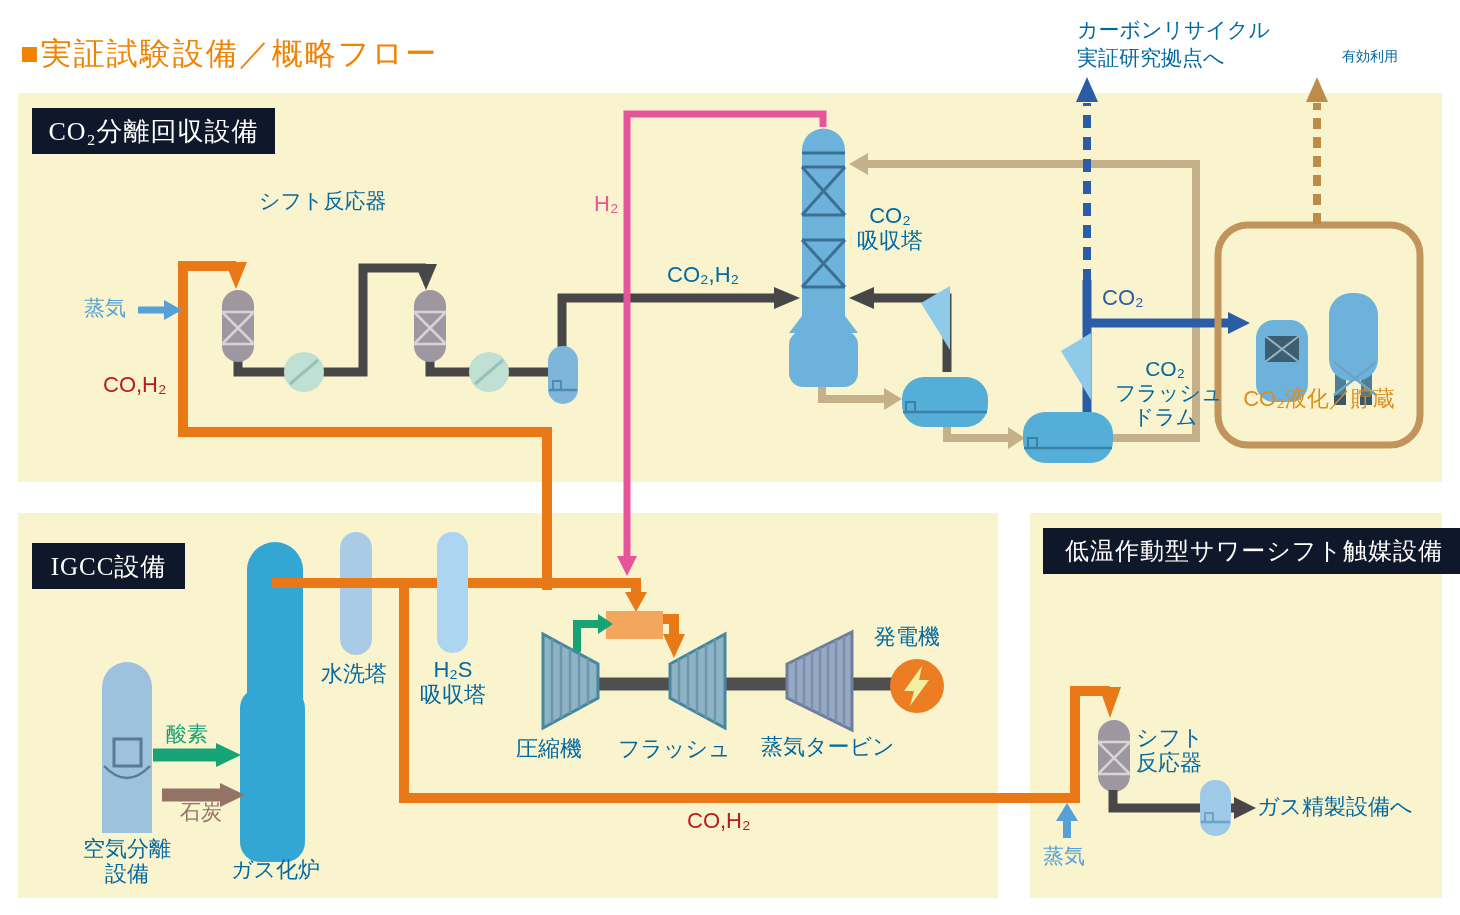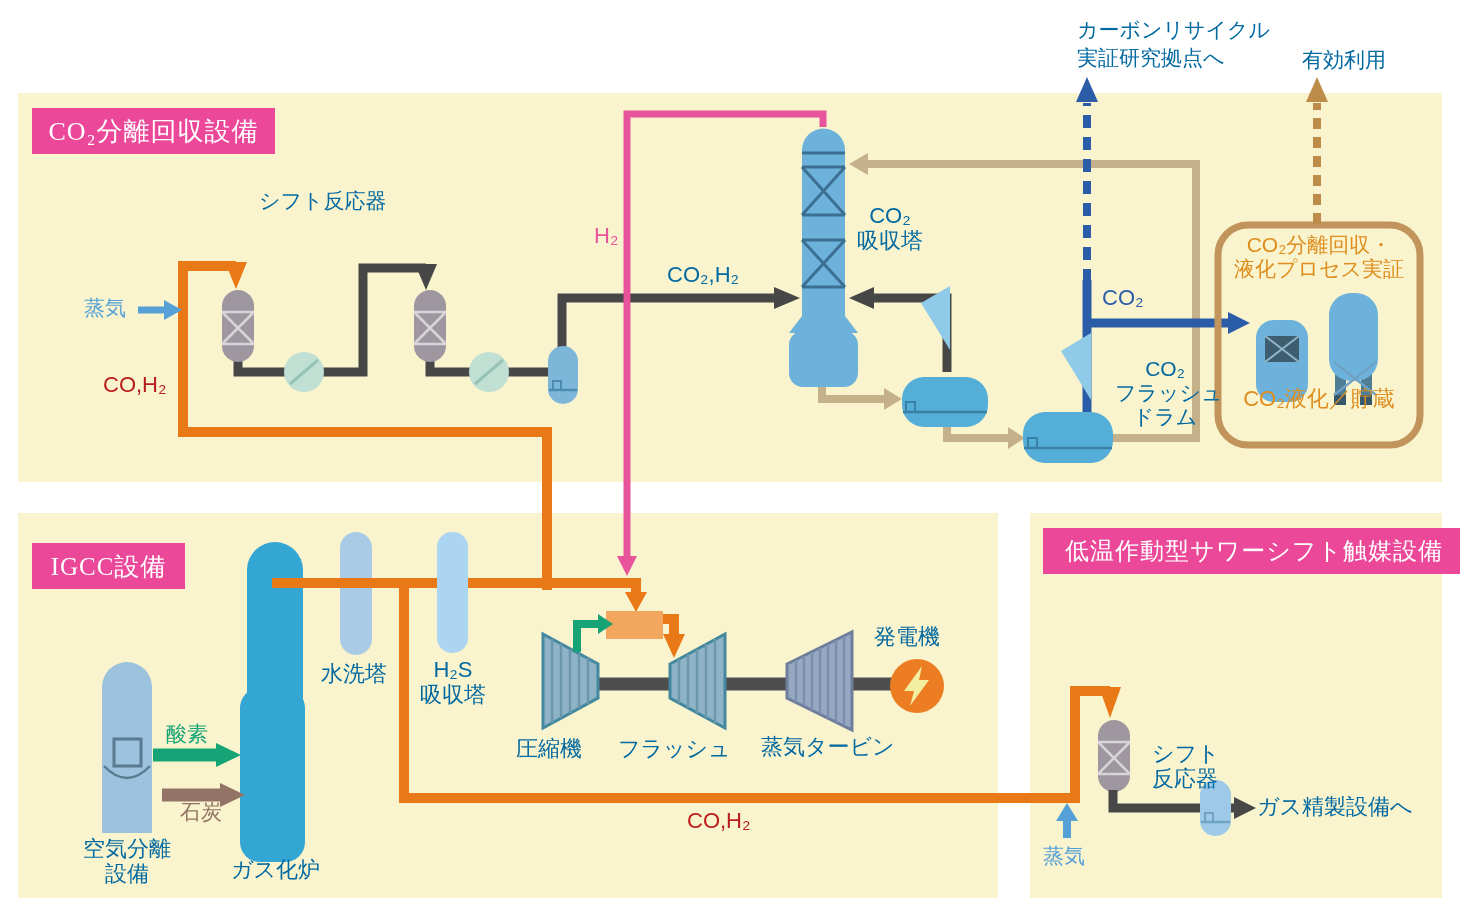--- a/index.html
+++ b/index.html
@@ -4,21 +4,21 @@
 <style>
   html,body{margin:0;padding:0;background:#ffffff;}
   #stage{position:relative;width:1460px;height:915px;background:#ffffff;overflow:hidden;
          font-family:"Liberation Sans","DejaVu Sans",sans-serif;}
   .panel{position:absolute;background:#FAF4CE;}
   svg{position:absolute;left:0;top:0;z-index:5;}
   .t{position:absolute;z-index:10;color:#0369a1;font-size:22px;line-height:1.15;white-space:nowrap;}
   .center{text-align:center;}
   .serif{font-family:"Liberation Serif","DejaVu Serif",serif;}
   .titlebar{color:#F08300;font-size:31px;letter-spacing:2px;}
-  .plabel{position:absolute;z-index:10;background:#ec4899;color:#ffffff;
+  .plabel{position:absolute;z-index:10;background:#0f172a;color:#ffffff;
           font-family:"Liberation Serif","DejaVu Serif",serif;
           display:flex;align-items:center;justify-content:center;letter-spacing:1px;}
   .orange{color:#b91c1c;} .pink{color:#E8549B;} .steam{color:#55A0D6;}
   .co2blue{color:#2B5CA8;} .green{color:#16A376;padding-left:8px;} .coal{color:#927365;}
   .boxtx{color:#DD8E1E;}
 </style>
 </head>
 <body>
 
 <div id="stage">
@@ -179,52 +179,49 @@
     </g>
     <path d="M1113,790 L1113,808 L1234,808" stroke="#474747" stroke-width="9" fill="none"></path>
     <polygon points="1234,797 1234,819 1256,808" fill="#474747"></polygon>
     <g>
       <rect x="1200" y="780" width="31" height="56" rx="15" fill="#9FCAE7"></rect>
       <path d="M1201,822 H1230" stroke="#6FA3C4" stroke-width="2.5"></path>
       <rect x="1205" y="813" width="8" height="9" fill="none" stroke="#6FA3C4" stroke-width="2"></rect>
     </g>
   </svg>
 
+  <div class="t serif titlebar" style="left:20px;top:36px;">■実証試験設備／概略フロー</div>
 
   <div class="t" style="left:1077px;top:18px;font-size:21px;">カーボンリサイクル</div>
   <div class="t" style="left:1077px;top:46px;font-size:21px;">実証研究拠点へ</div>
-  <div class="t" style="left:1302px;top:48px;font-size:21px;">有効利用</div>
+  <div class="t" style="left:1342px;top:48px;font-size:14px;">有効利用</div>
 
   <div class="plabel" style="left:32px;top:108px;width:243px;height:46px;font-size:26px;">CO₂分離回収設備</div>
   <div class="plabel" style="left:32px;top:543px;width:153px;height:46px;font-size:25px;">IGCC設備</div>
   <div class="plabel" style="left:1043px;top:528px;width:422px;height:46px;font-size:24px;">低温作動型サワーシフト触媒設備</div>
 
   <div class="t" style="left:259px;top:189px;font-size:21px;">シフト反応器</div>
   <div class="t steam" style="left:84px;top:296px;font-size:21px;">蒸気</div>
   <div class="t orange" style="left:103px;top:372px;">CO,H₂</div>
-  <div class="t pink" style="left:594px;top:191px;margin-top:32px;">H₂</div>
+  <div class="t pink" style="left:594px;top:191px;">H₂</div>
   <div class="t" style="left:667px;top:262px;">CO₂,H₂</div>
 
   <div class="t center" style="left:835px;top:203px;width:110px;">
     <div>CO₂</div>
     <div>吸収塔</div>
   </div>
 
   <div class="t co2blue" style="left:1102px;top:285px;">CO₂</div>
 
   <div class="t center" style="left:1115px;top:357px;width:100px;font-size:21px;">
     <div>CO₂</div>
     <div>フラッシュ</div>
     <div>ドラム</div>
   </div>
 
-  <div class="t center boxtx" style="left:1224px;top:233px;width:190px;font-size:21px;">
-    <div>CO₂分離回収・</div>
-    <div>液化プロセス実証</div>
-  </div>
   <div class="t center boxtx" style="left:1218px;top:386px;width:202px;">CO₂液化／貯蔵</div>
 
   <div class="t green" style="left:158px;top:722px;font-size:21px;">酸素</div>
   <div class="t coal" style="left:180px;top:800px;font-size:21px;">石炭</div>
 
   <div class="t center" style="left:67px;top:836px;width:120px;">
     <div>空気分離</div>
     <div>設備</div>
   </div>
   <div class="t" style="left:231px;top:857px;">ガス化炉</div>
@@ -234,20 +231,20 @@
     <div>H₂S</div>
     <div>吸収塔</div>
   </div>
 
   <div class="t" style="left:516px;top:736px;">圧縮機</div>
   <div class="t" style="left:618px;top:736px;">フラッシュ</div>
   <div class="t" style="left:761px;top:734px;">蒸気タービン</div>
   <div class="t" style="left:874px;top:624px;">発電機</div>
   <div class="t orange" style="left:687px;top:808px;">CO,H₂</div>
 
-  <div class="t" style="left:1136px;top:741px;margin-left:16px;">
+  <div class="t" style="left:1136px;top:725px;">
     <div>シフト</div>
     <div>反応器</div>
   </div>
   <div class="t steam" style="left:1043px;top:844px;font-size:21px;">蒸気</div>
   <div class="t" style="left:1257px;top:794px;">ガス精製設備へ</div>
 
 </div>
 
 </body></html>

